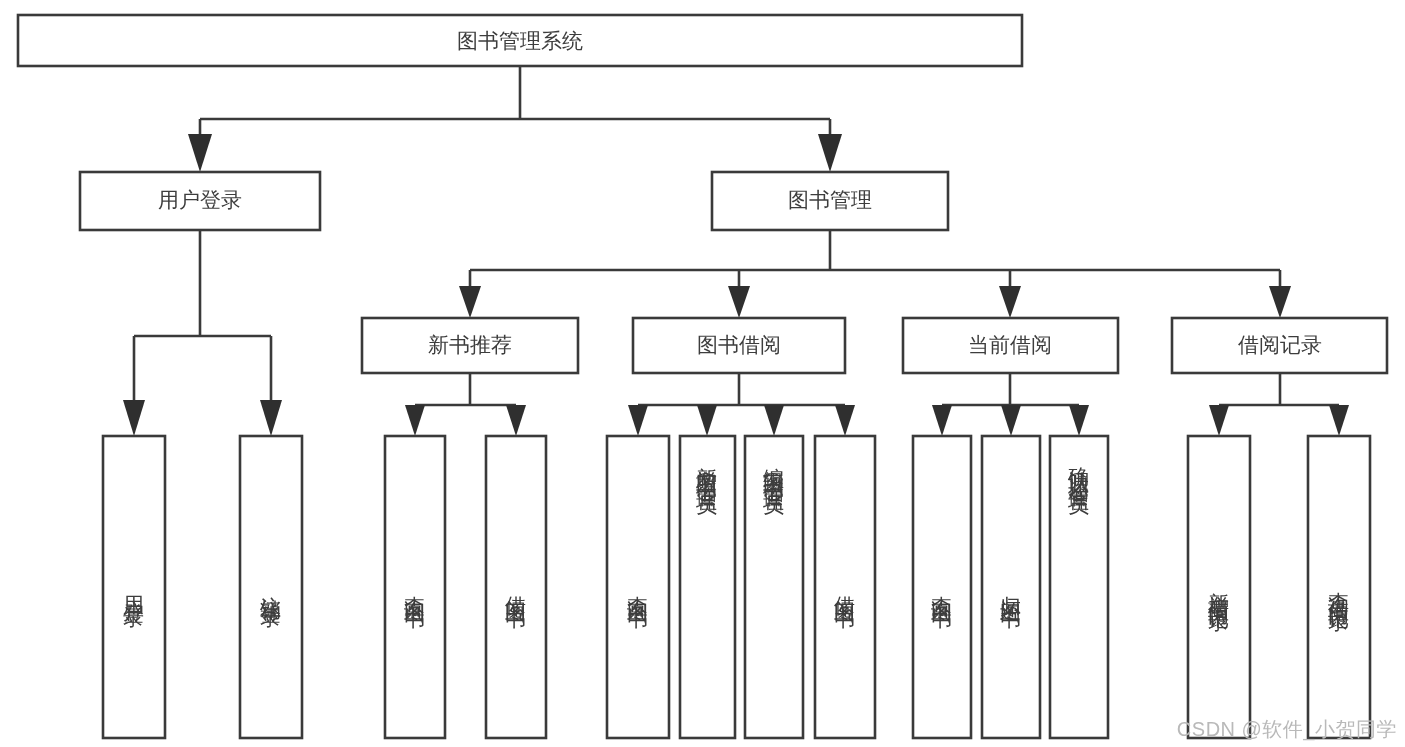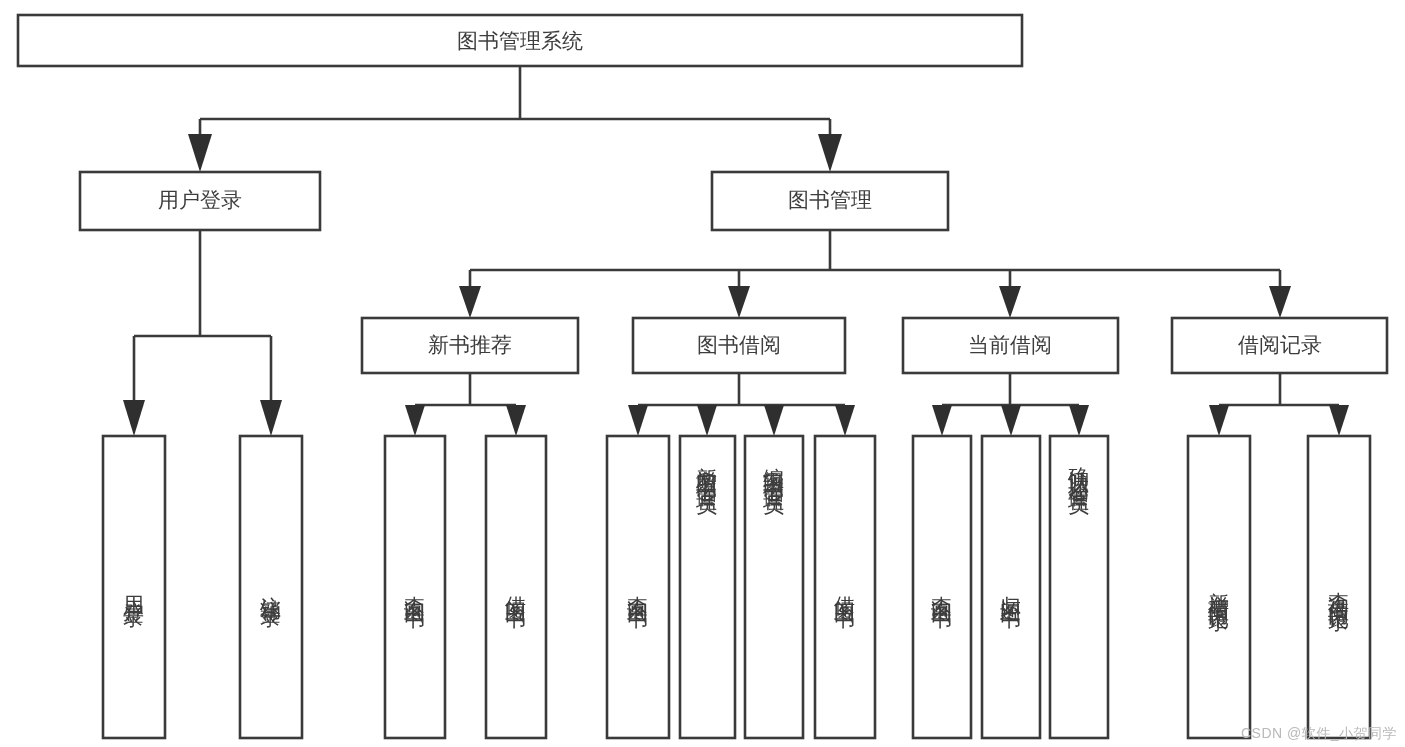--- a/index.html
+++ b/index.html
@@ -58,21 +58,21 @@
     writing-mode: vertical-rl;
     text-orientation: upright;
     text-anchor: middle;
     letter-spacing: 4px;
   }
   .watermark-text {
     position: absolute;
     right: 8px;
     bottom: 4px;
     font-family: "Liberation Sans", "DejaVu Sans", sans-serif;
-    font-size: 14px;
+    font-size: 20px;
     color: #b9b9b9;
     white-space: nowrap;
     letter-spacing: 0.5px;
     pointer-events: none;
   }
 </style>
 </head>
 <body>
 
 <div id="diagram-root">

